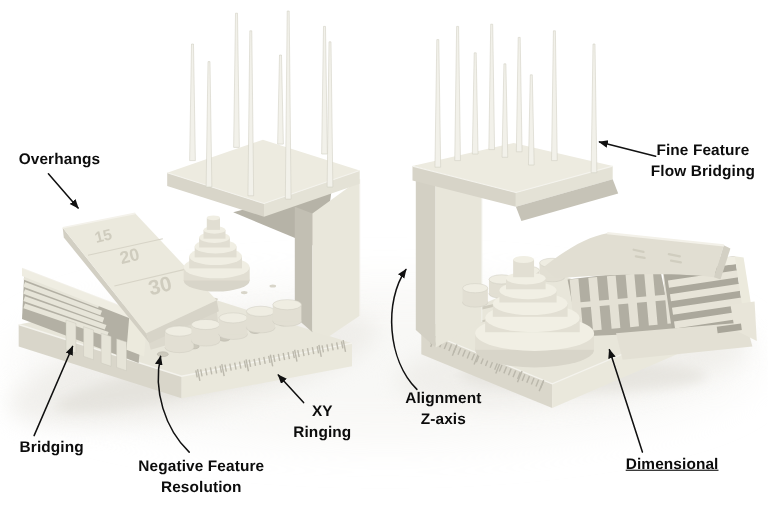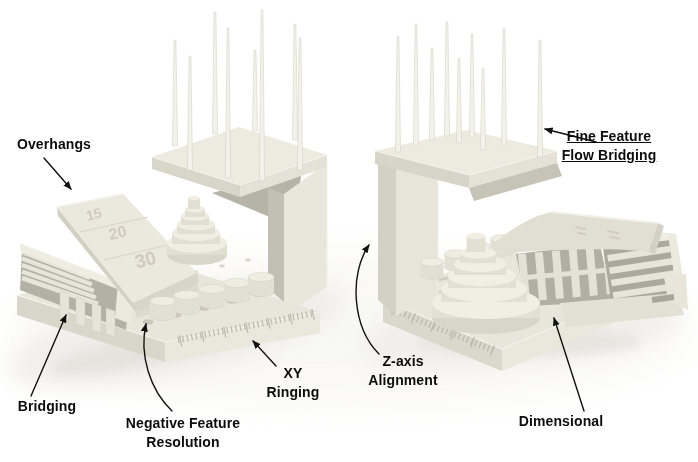--- a/index.html
+++ b/index.html
@@ -8,22 +8,22 @@
          font-family:"Liberation Sans",sans-serif;}
   .scene{position:absolute;left:0;top:0;width:698px;height:462px;}
   .label{position:absolute;font-weight:700;font-size:14px;line-height:1.36;color:#0c0c0c;
          text-align:center;letter-spacing:.1px;white-space:nowrap;}
   .label span{display:block;}
   .lbl-overhangs{left:12px;top:135px;width:84px;}
   .lbl-bridging{left:16px;top:397px;width:62px;}
   .lbl-negative{left:105px;top:414px;width:156px;}
   .lbl-xy{left:251px;top:364px;width:84px;}
   .lbl-zaxis{left:354px;top:352px;width:98px;}
-  .lbl-fine{left:556px;top:127px;width:106px;text-decoration:underline;}
-  .lbl-dimensional{left:508px;top:412px;width:106px;}
+  .lbl-fine{left:586px;top:127px;width:106px;}
+  .lbl-dimensional{left:558px;top:412px;width:106px;text-decoration:underline;}
 </style>
 </head>
 <body>
 
 <div class="stage">
 
 <svg class="scene" viewBox="0 0 698 462" xmlns="http://www.w3.org/2000/svg">
   <defs>
     <marker id="ah" markerWidth="10" markerHeight="9" refX="7.6" refY="3.5" orient="auto" markerUnits="userSpaceOnUse">
       <path d="M0,0 L8.5,3.5 L0,7 Z" fill="#111111"></path>
@@ -320,22 +320,22 @@
   </div>
   <div class="label lbl-xy">
     <span>XY</span>
     <span>Ringing</span>
   </div>
   <div class="label lbl-negative">
     <span>Negative Feature</span>
     <span>Resolution</span>
   </div>
   <div class="label lbl-zaxis">
+    <span>Alignment</span>
     <span>Z-axis</span>
-    <span>Alignment</span>
   </div>
   <div class="label lbl-fine">
     <span>Fine Feature</span>
     <span>Flow Bridging</span>
   </div>
   <div class="label lbl-dimensional">
     <span>Dimensional</span>
   </div>
 
 </div>

